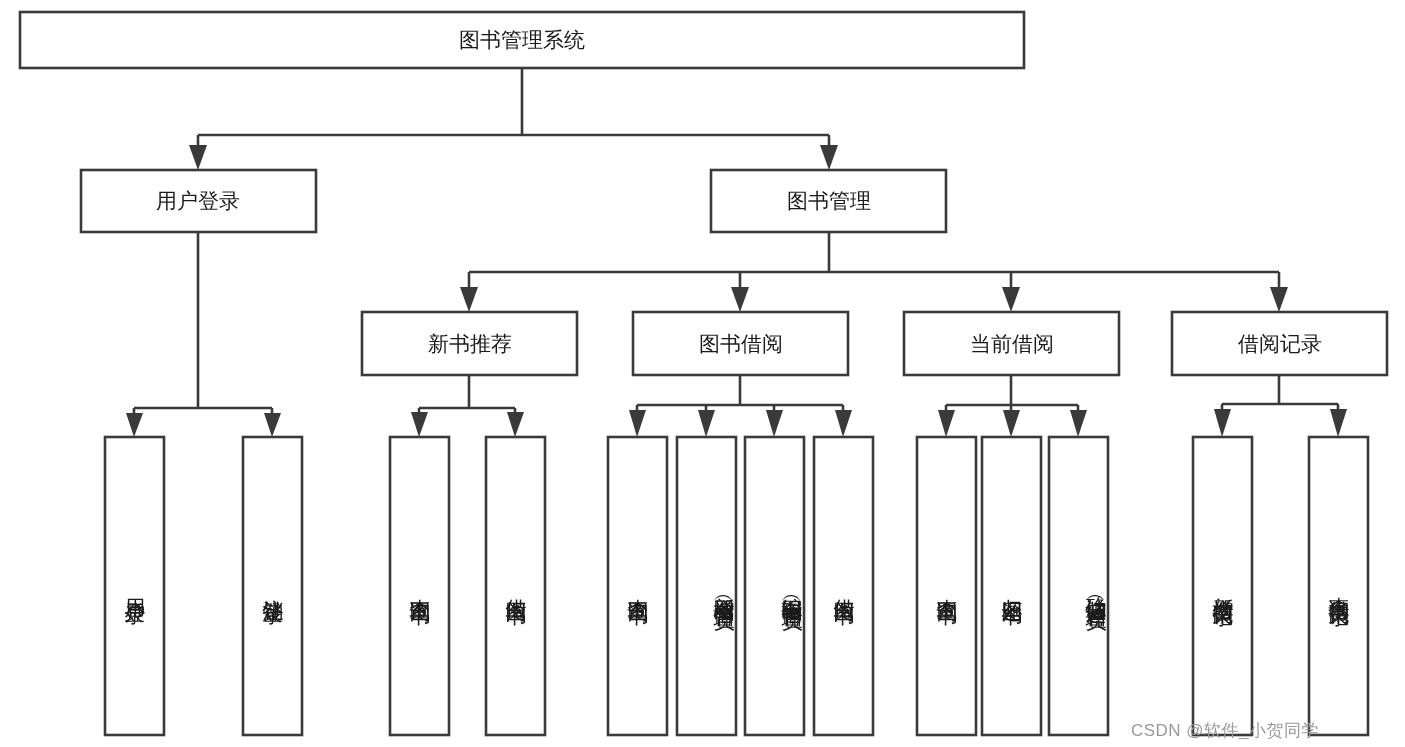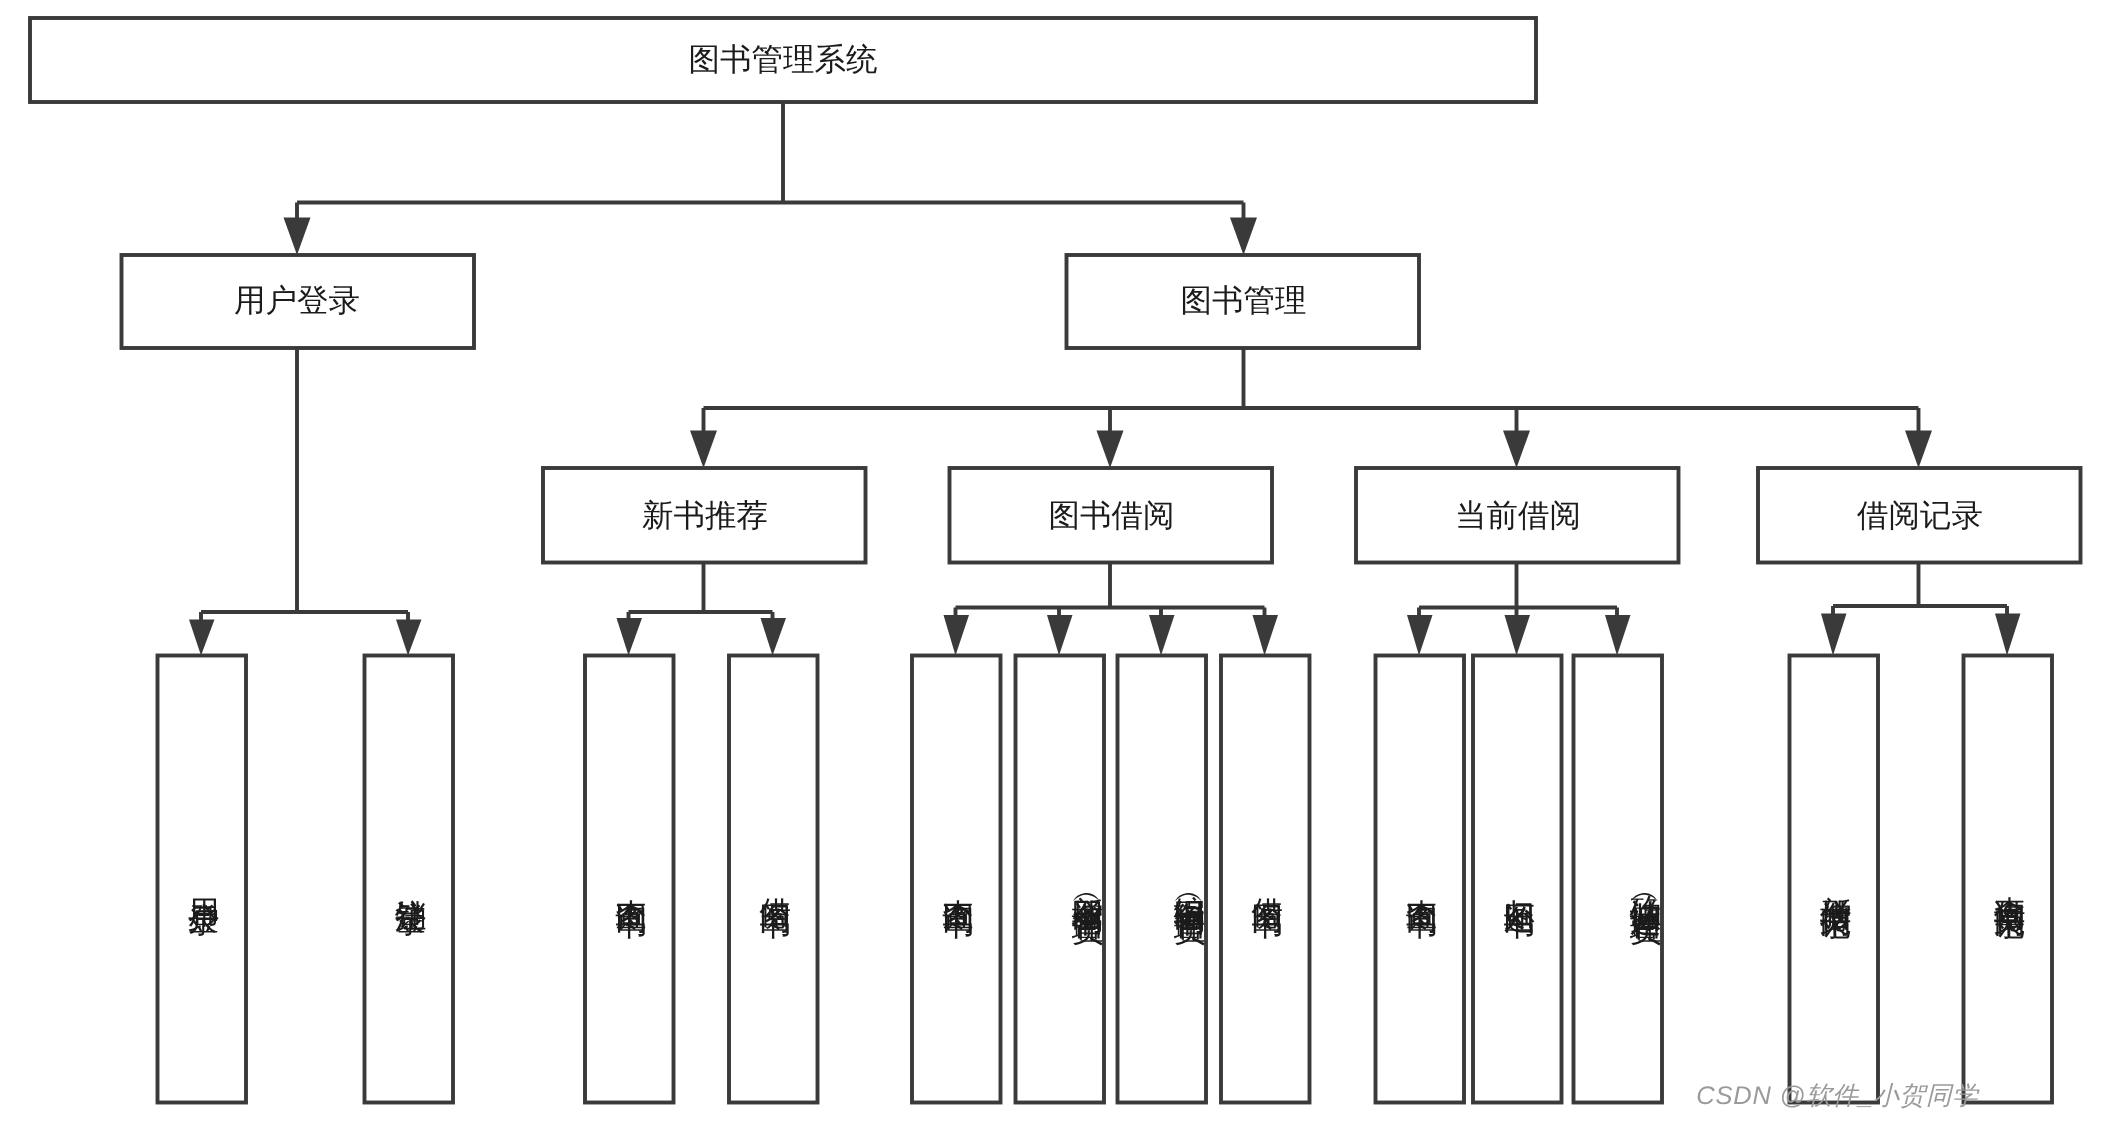--- a/index.html
+++ b/index.html
@@ -50,21 +50,20 @@
   }
   .watermark {
     position: absolute;
     right: 14px;
     bottom: 5px;
     font-family: "Liberation Sans", sans-serif;
     font-size: 17px;
     color: #9a9a9a;
     white-space: nowrap;
     letter-spacing: 0.5px;
-    font-style: italic;
   }
 </style>
 </head>
 <body>
 
 <div id="diagram-root">
 
   <svg id="diagram-svg" viewBox="0 0 1405 747">
     <defs></defs>
 

